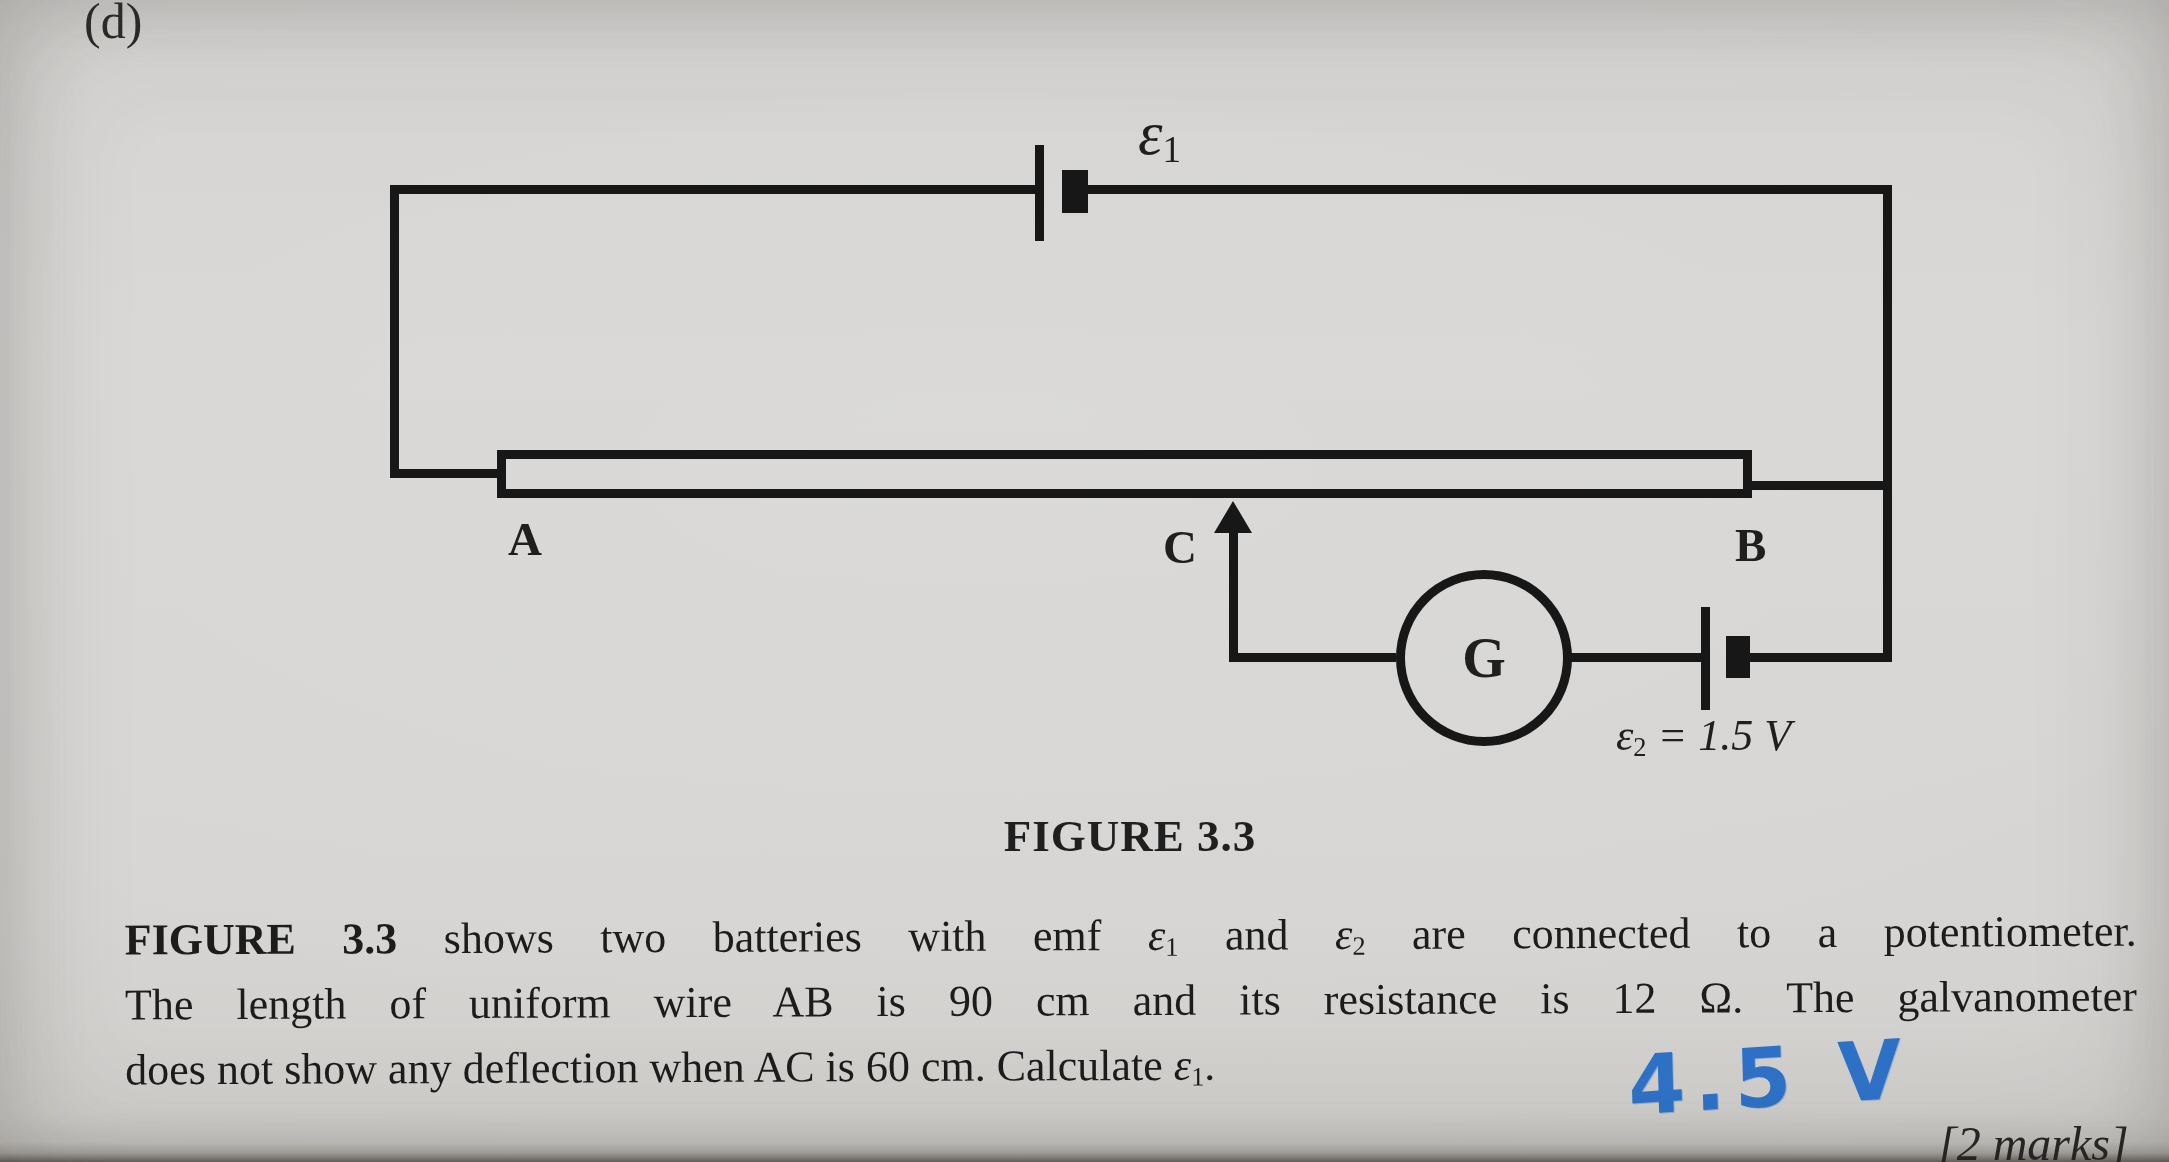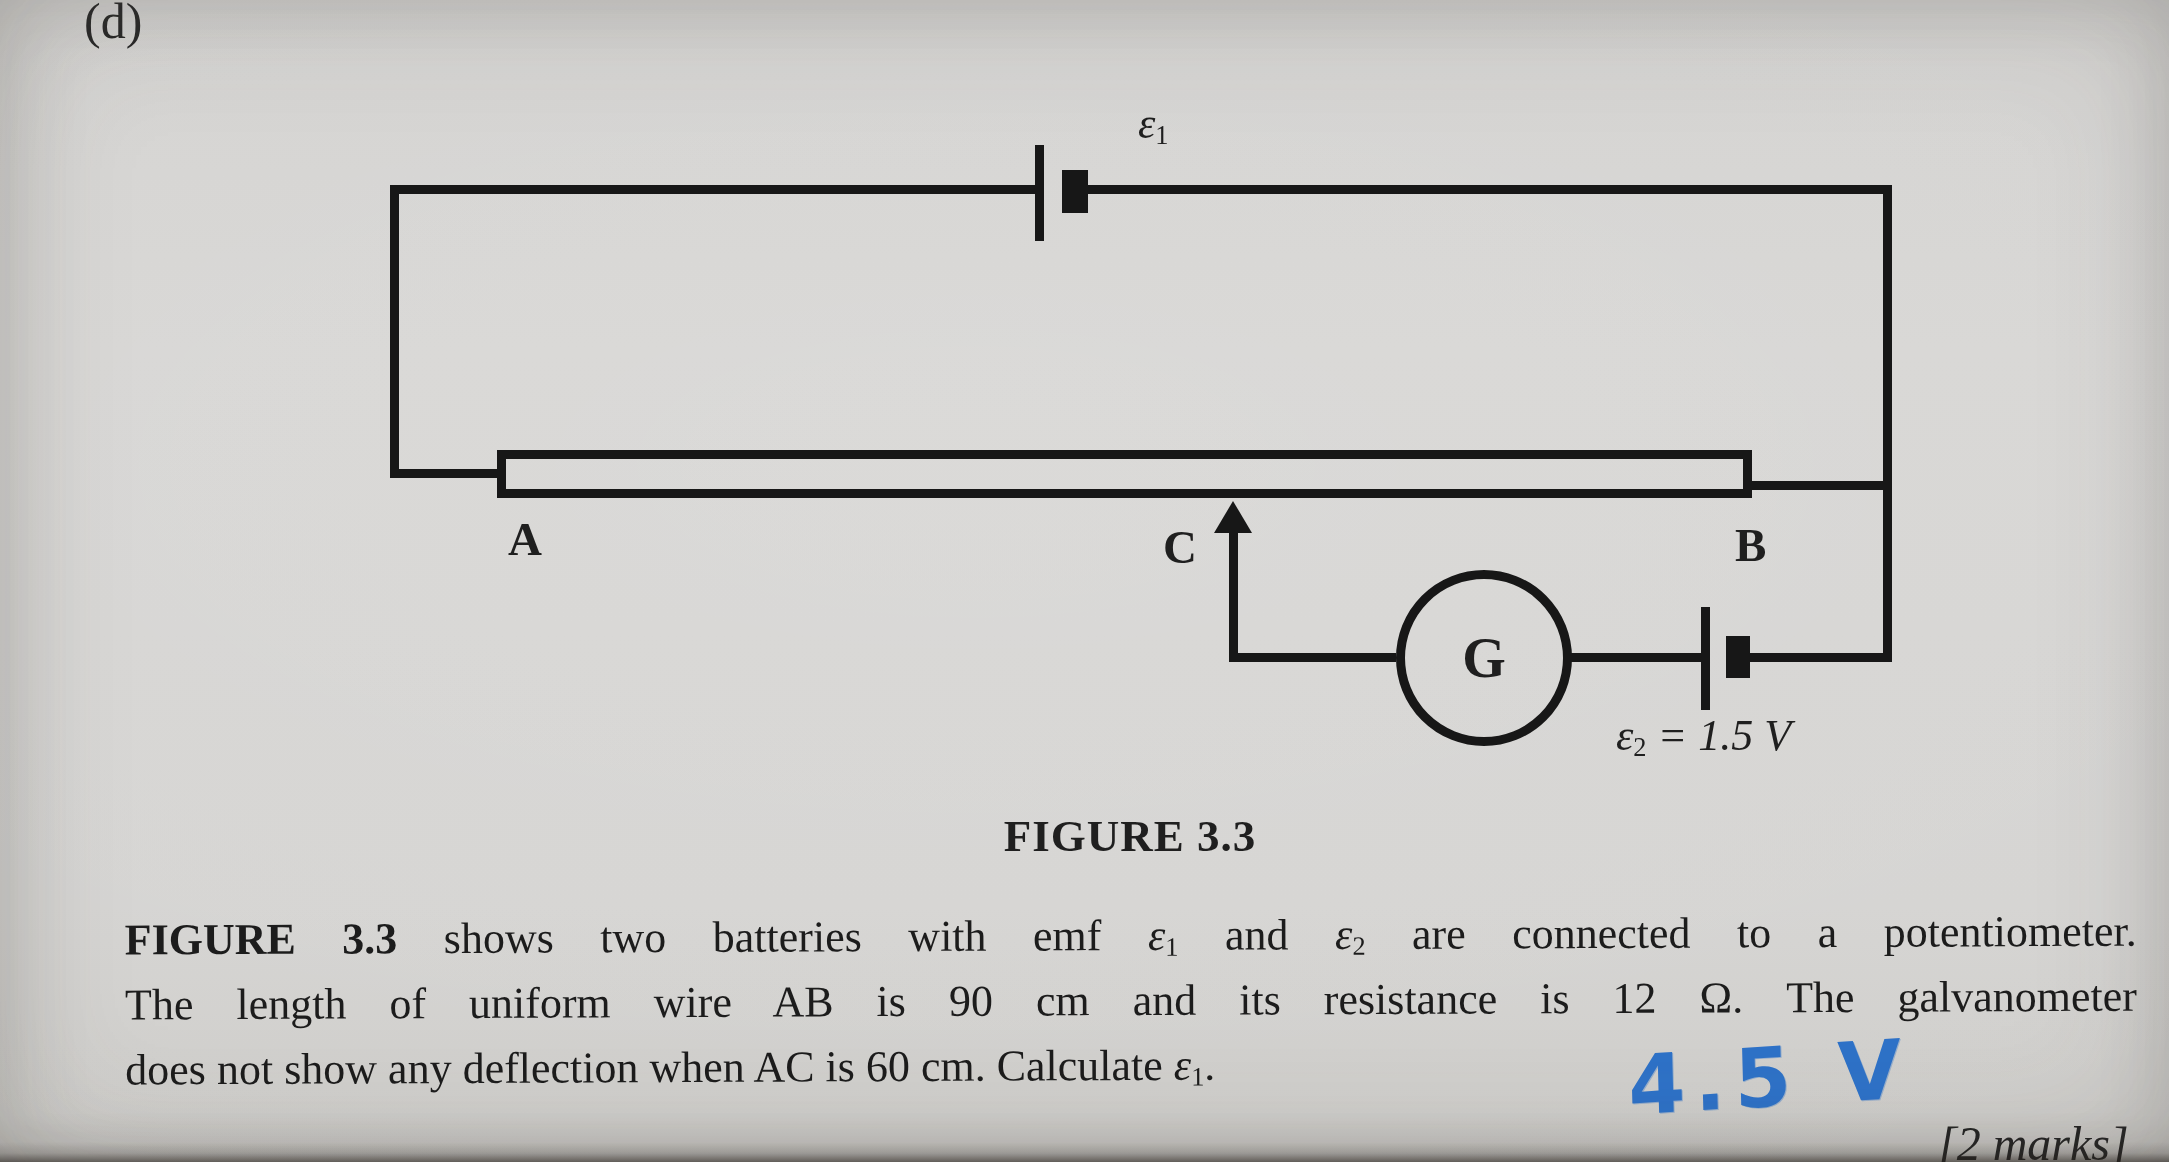--- a/index.html
+++ b/index.html
@@ -43,21 +43,21 @@
   }
   #jockey-arrowhead{
     position:absolute;left:1214px;top:501px;
     width:0;height:0;
     border-left:19px solid transparent;
     border-right:19px solid transparent;
     border-bottom:32px solid var(--wire);
   }
 
   .cir-label{position:absolute;font-size:47px;font-weight:700;color:var(--ink);}
-  .emf-label{position:absolute;font-size:44px;font-style:italic;color:var(--ink);}
+  .emf-label{position:absolute;font-size:62px;font-style:italic;color:var(--ink);}
   .sb{font-size:0.60em;font-style:normal;vertical-align:-0.22em;letter-spacing:0;}
 
   #part-label{
     position:absolute;left:84px;top:-8px;
     font-size:50px;color:#2a2a2a;
   }
   #figure-caption{
     position:absolute;left:125px;top:810px;width:2010px;
     text-align:center;font-size:45px;font-weight:700;letter-spacing:1px;
   }

